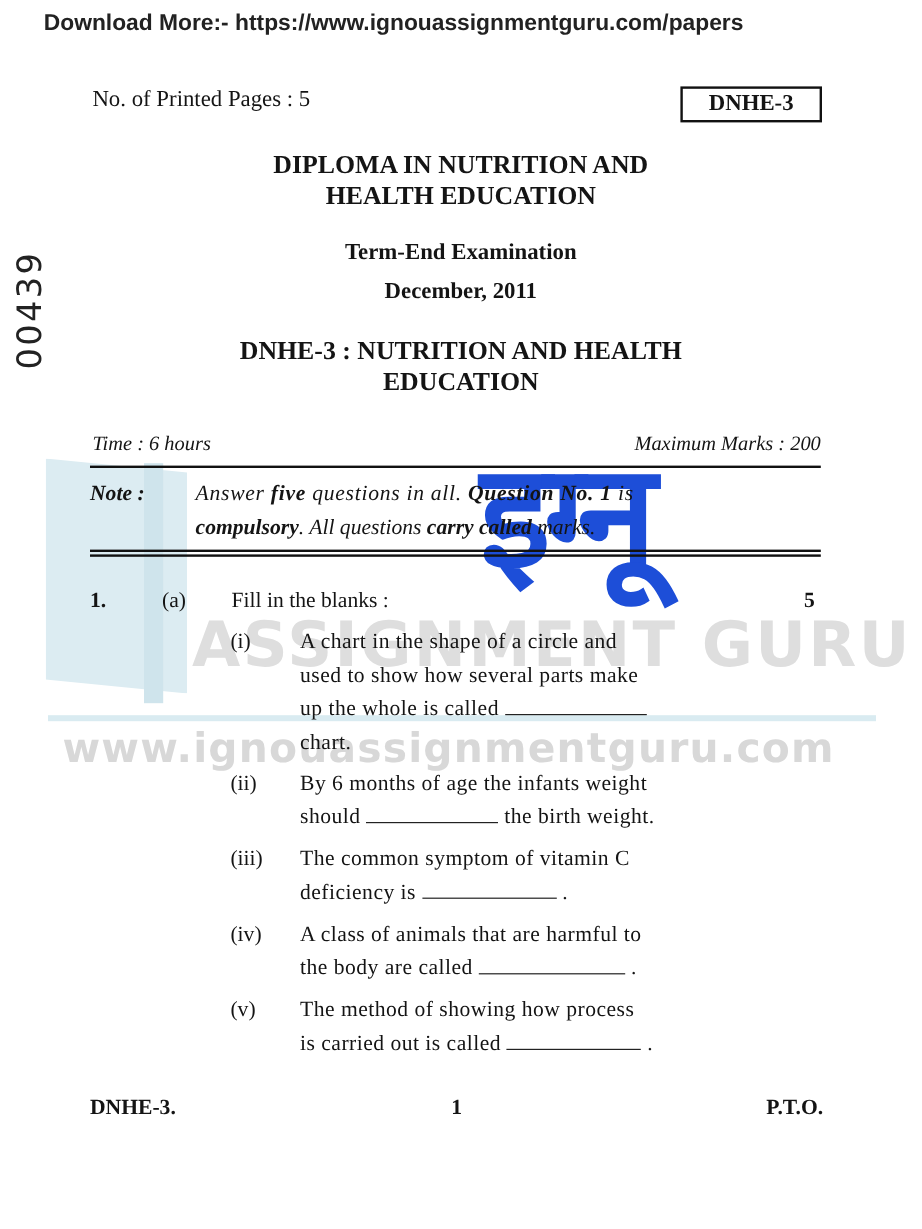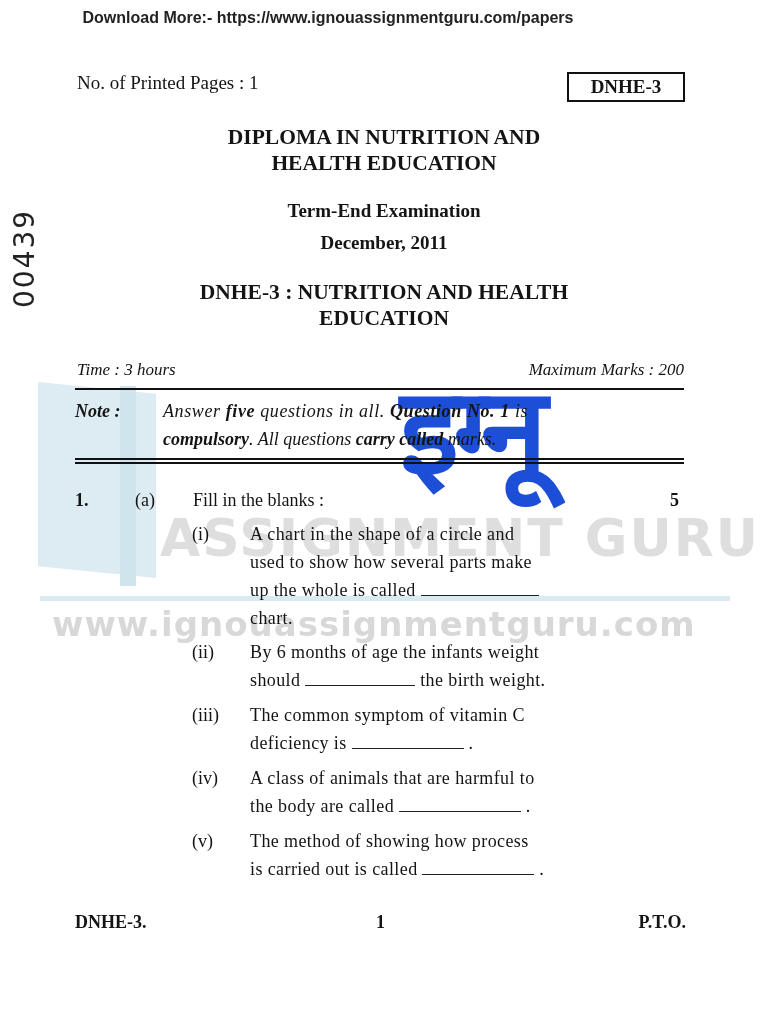--- a/index.html
+++ b/index.html
@@ -10,21 +10,21 @@
   .abs { position: absolute; }
   .wm { position: absolute; pointer-events: none; }
   .wm-book { left: 38px; top: 382px; width: 118px; height: 196px; background: #dcecf2;
     clip-path: polygon(0 0, 100% 6%, 100% 100%, 0 94%); }
   .wm-book2 { left: 120px; top: 386px; width: 16px; height: 200px; background: #cfe4ec; }
   .wm-hindi { left: 400px; top: 372px; font-family: "DejaVu Sans", sans-serif; font-size: 120px; font-weight: bold; color: #1d4ed8; line-height: 1; letter-spacing: -6px; }
   .wm-guru { left: 160px; top: 508px; font-family: "DejaVu Sans", sans-serif; font-size: 52px; font-weight: bold; color: #dedede; letter-spacing: 2px; white-space: nowrap; }
   .wm-line { left: 40px; top: 596px; width: 690px; height: 5px; background: #d9ebf1; }
   .wm-url { left: 52px; top: 604px; font-family: "DejaVu Sans", sans-serif; font-size: 34px; font-weight: bold; color: #d8d8d8; letter-spacing: 1px; white-space: nowrap; }
 
-  .download { left: 0; width: 656px; top: 9px; text-align: center; font-family: "Liberation Sans", sans-serif; font-weight: bold; font-size: 16px; color: #222; }
+  .download { left: 0; width: 656px; top: 9px; text-align: center; font-family: "Liberation Sans", sans-serif; font-weight: bold; font-size: 19px; color: #222; }
   .printed { left: 77px; top: 72px; font-size: 19px; }
   .codebox { left: 567px; top: 72px; width: 114px; height: 26px; border: 2px solid #111; font-weight: bold; font-size: 19px; text-align: center; line-height: 26px; }
   .title { left: 0; width: 768px; text-align: center; font-weight: bold; font-size: 21.5px; line-height: 26px; }
   .t1 { top: 124px; }
   .exam { top: 198px; font-size: 19px; }
   .date { top: 230px; font-size: 19px; }
   .t2 { top: 279px; }
   .sidenum { left: 6px; top: 212px; width: 34px; height: 100px; }
   .sidenum span { display: block; transform: rotate(-90deg); transform-origin: 0 0; position: absolute; left: 2px; top: 96px; font-family: "DejaVu Sans", sans-serif; font-size: 28px; letter-spacing: 2px; white-space: nowrap; color: #222; }
 
@@ -54,38 +54,38 @@
 <body>
 
 <div class="wm wm-book"></div>
 <div class="wm wm-book2"></div>
 <div class="wm wm-hindi">इग्नू</div>
 <div class="wm wm-guru">ASSIGNMENT GURU</div>
 <div class="wm wm-line"></div>
 <div class="wm wm-url">www.ignouassignmentguru.com</div>
 
 <div class="abs download">Download More:- https://www.ignouassignmentguru.com/papers</div>
-<div class="abs printed">No. of Printed Pages : 1</div>
+<div class="abs printed">No. of Printed Pages : 5</div>
 <div class="abs codebox">DNHE-3</div>
 <div class="abs sidenum">
     <span>00439</span>
   </div>
 
 <div class="abs title t1">
   <div>DIPLOMA IN NUTRITION AND</div>
   <div>HEALTH EDUCATION</div>
 </div>
 <div class="abs title exam">Term-End Examination</div>
 <div class="abs title date">December, 2011</div>
 <div class="abs title t2">
   <div>DNHE-3 : NUTRITION AND HEALTH</div>
   <div>EDUCATION</div>
 </div>
 
-<div class="abs time">Time : 3 hours</div>
+<div class="abs time">Time : 6 hours</div>
 <div class="abs maxm">Maximum Marks : 200</div>
 <div class="abs rule1"></div>
 <div class="abs note-label">Note :</div>
 <div class="abs note-l1"><span>Answer </span><b>five</b><span> questions in all.  </span><b>Question No. 1</b><span> is</span></div>
 <div class="abs note-l2"><b>compulsory</b><span>.  All questions </span><b>carry called</b><span> marks.</span></div>
 <div class="abs rule2"></div>
 <div class="abs rule3"></div>
 
 <div class="abs q qnum">1.</div>
 <div class="abs q qa">(a)</div>

